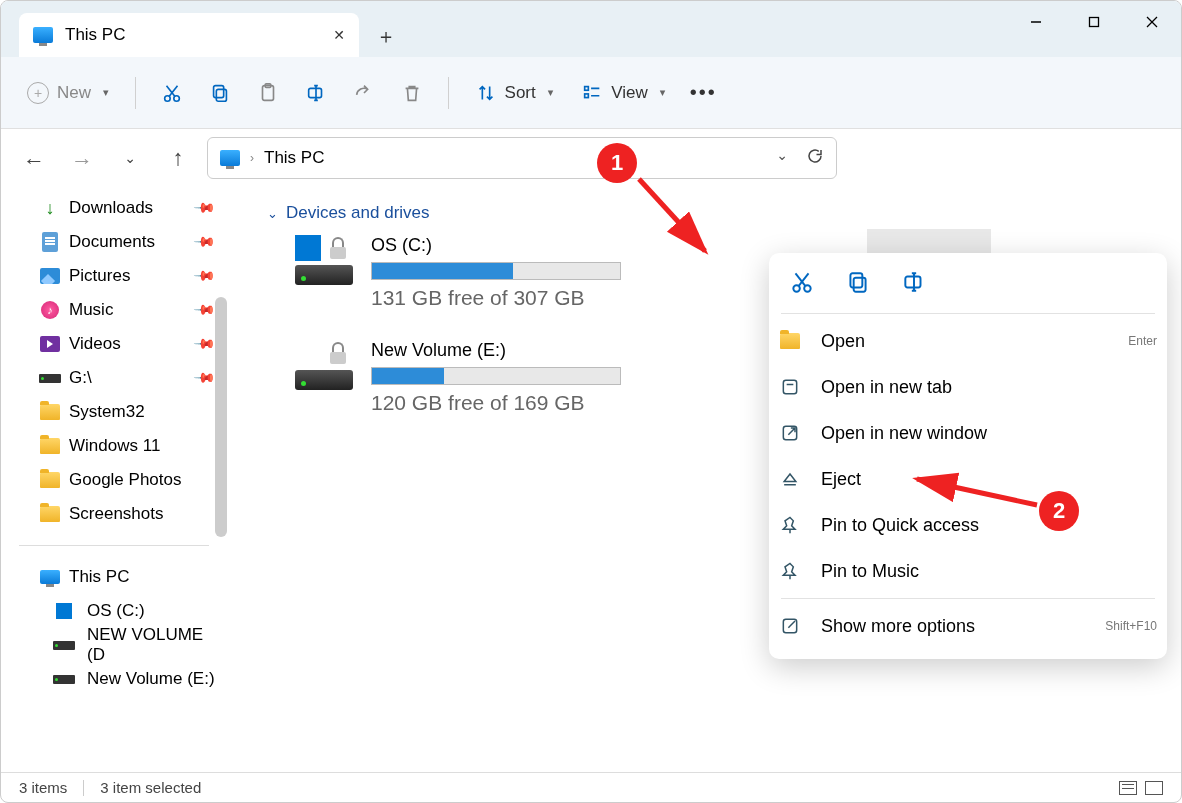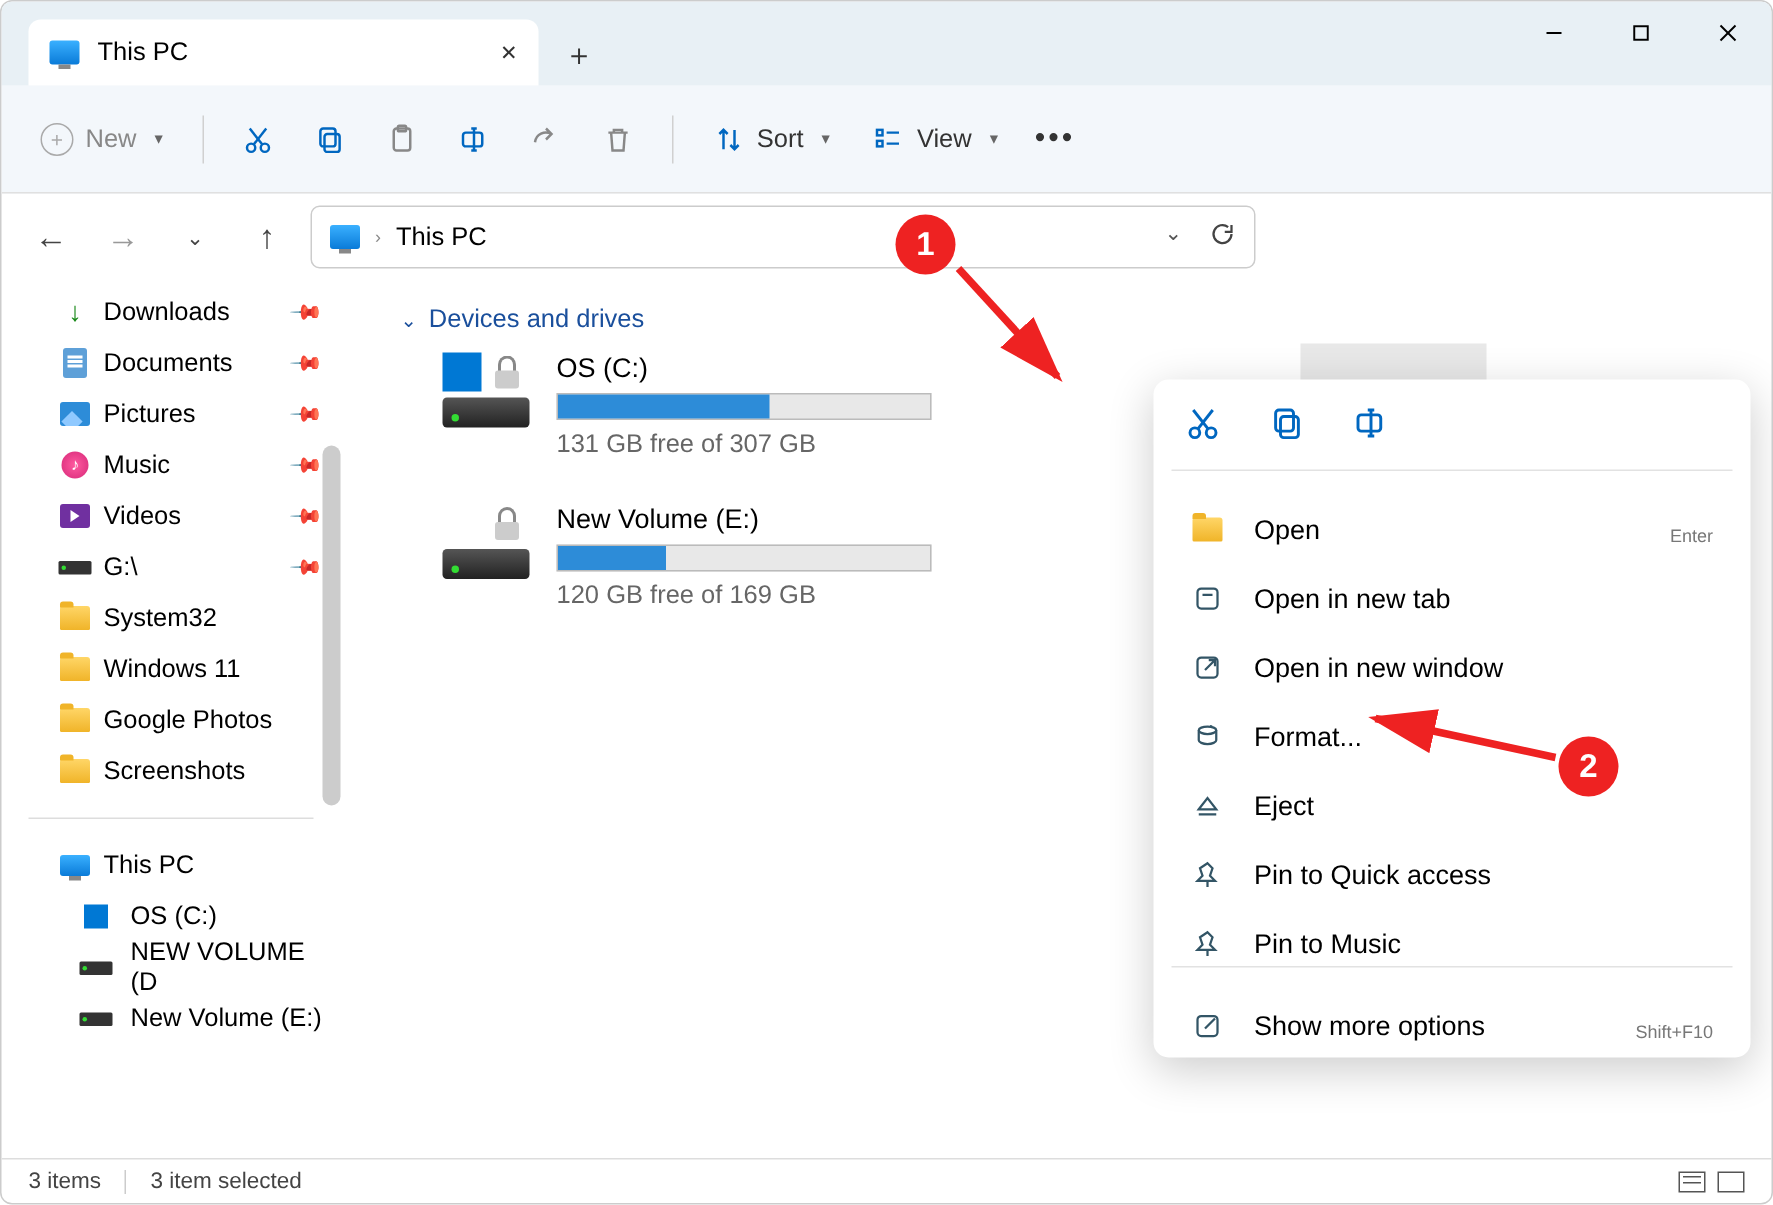--- a/index.html
+++ b/index.html
@@ -77,33 +77,33 @@
 .drive-bigicon .body-d { position: absolute; bottom: 4px; width: 58px; height: 20px; background: linear-gradient(#555, #222); border-radius: 3px; }
 .drive-bigicon .body-d::before { content:""; position:absolute; left:6px; bottom:4px; width:5px; height:5px; background:#3d3; border-radius:50%; }
 .drive-bigicon .win-badge { position: absolute; top: 0; left: 0; width: 26px; height: 26px; background: #0078d4; }
 .drive-bigicon .lock { position: absolute; top: 2px; right: 8px; width: 18px; height: 22px; }
 .drive-bigicon .lock .shackle { width: 12px; height: 12px; border: 2.5px solid #888; border-bottom: none; border-radius: 8px 8px 0 0; margin: 0 auto; }
 .drive-bigicon .lock .body-l { width: 16px; height: 12px; background: #ccc; border-radius: 2px; margin: -2px auto 0; }
 .drive-info { flex: 1; }
 .drive-name { font-size: 18px; color: #000; margin-bottom: 6px; }
 .drive-bar { width: 250px; height: 18px; background: #e8e8e8; border: 1px solid #bbb; position: relative; margin-bottom: 6px; }
 .drive-bar .fill { height: 100%; background: #2d8cd8; }
-.drive-free { font-size: 17px; color: #666; }
+.drive-free { font-size: 21px; color: #666; }
 
 .drive-card.selected { background: #e8e8e8; width: 124px; padding: 10px; flex-direction: column; align-items: center; gap: 6px; position: absolute; left: 640px; top: 42px; height: 108px; }
 .drive-card.selected .checkbox { position: absolute; left: 10px; top: 34px; width: 20px; height: 20px; background: #0067c0; border-radius: 3px; display: flex; align-items: center; justify-content: center; color: #fff; font-size: 13px; }
 .drive-card.selected .drive-bigicon { width: 72px; }
 .drive-card.selected .drive-bigicon .body-d { width: 68px; height: 24px; bottom: 8px; }
 
 
 .ctx-menu { position: absolute; left: 768px; top: 252px; width: 398px; background: #fff; border-radius: 10px; box-shadow: 0 8px 30px rgba(0,0,0,.2); padding: 10px 0; z-index: 50; }
 .ctx-iconrow { display: flex; gap: 30px; padding: 6px 20px 14px; }
 .ctx-iconrow .ci { width: 26px; height: 26px; cursor: pointer; color: #0063b1; }
 .ctx-sep { height: 1px; background: #e2e2e2; margin: 4px 12px; }
-.ctx-item { display: flex; align-items: flex-end; height: 46px; padding: 0 25px; font-size: 18px; color: #000; cursor: pointer; gap: 20px; }
+.ctx-item { display: flex; align-items: center; height: 46px; padding: 0 10px; font-size: 18px; color: #000; cursor: pointer; gap: 20px; }
 .ctx-item .ci-icon { width: 22px; height: 22px; display: flex; align-items: center; justify-content: center; color: #356; }
 .ctx-shortcut { margin-left: auto; color: #777; font-size: 12px; }
 
 
 .anno-circle { position: absolute; width: 40px; height: 40px; background: #e22; border-radius: 50%; display: flex; align-items: center; justify-content: center; color: #fff; font-size: 22px; font-weight: bold; z-index: 100; }
 .anno-arrow { position: absolute; z-index: 99; }
 
 
 .statusbar { position: absolute; bottom: 0; left: 0; right: 0; height: 30px; border-top: 1px solid #ddd; display: flex; align-items: center; padding: 0 18px; font-size: 15px; color: #444; gap: 6px; }
 .statusbar .ssep { width: 1px; height: 16px; background: #ccc; margin: 0 10px; }
@@ -410,29 +410,20 @@
         <svg viewBox="0 0 24 24" width="20" height="20" fill="none" stroke="#356" stroke-width="1.8">
           <rect x="4" y="4" width="16" height="16" rx="3"></rect>
           <path d="M10 14 l8 -8 M13 6 h5 v5"></path>
         </svg>
       </span>
       <span>Open in new window</span>
     </div>
   <div class="ctx-item">
       <span class="ci-icon">
         <svg viewBox="0 0 24 24" width="20" height="20" fill="none" stroke="#356" stroke-width="1.8">
-          <ellipse cx="12" cy="7" rx="7" ry="3"></ellipse>
-          <path d="M5 7 v8 a7 3 0 0 0 14 0 v-8 M15 4 a4 4 0 0 1 0 -1"></path>
-        </svg>
-      </span>
-      <span>Format...</span>
-    </div>
-  <div class="ctx-item">
-      <span class="ci-icon">
-        <svg viewBox="0 0 24 24" width="20" height="20" fill="none" stroke="#356" stroke-width="1.8">
           <path d="M5 15 l7 -9 l7 9 z M5 19 h14"></path>
         </svg>
       </span>
       <span>Eject</span>
     </div>
   <div class="ctx-item">
       <span class="ci-icon">
         <svg viewBox="0 0 24 24" width="20" height="20" fill="none" stroke="#356" stroke-width="1.8">
           <path d="M12 3 l4 4 l-2 6 l4 4 l-14 0 l4 -4 l-2 -6 z M12 17 v5"></path>
         </svg>

